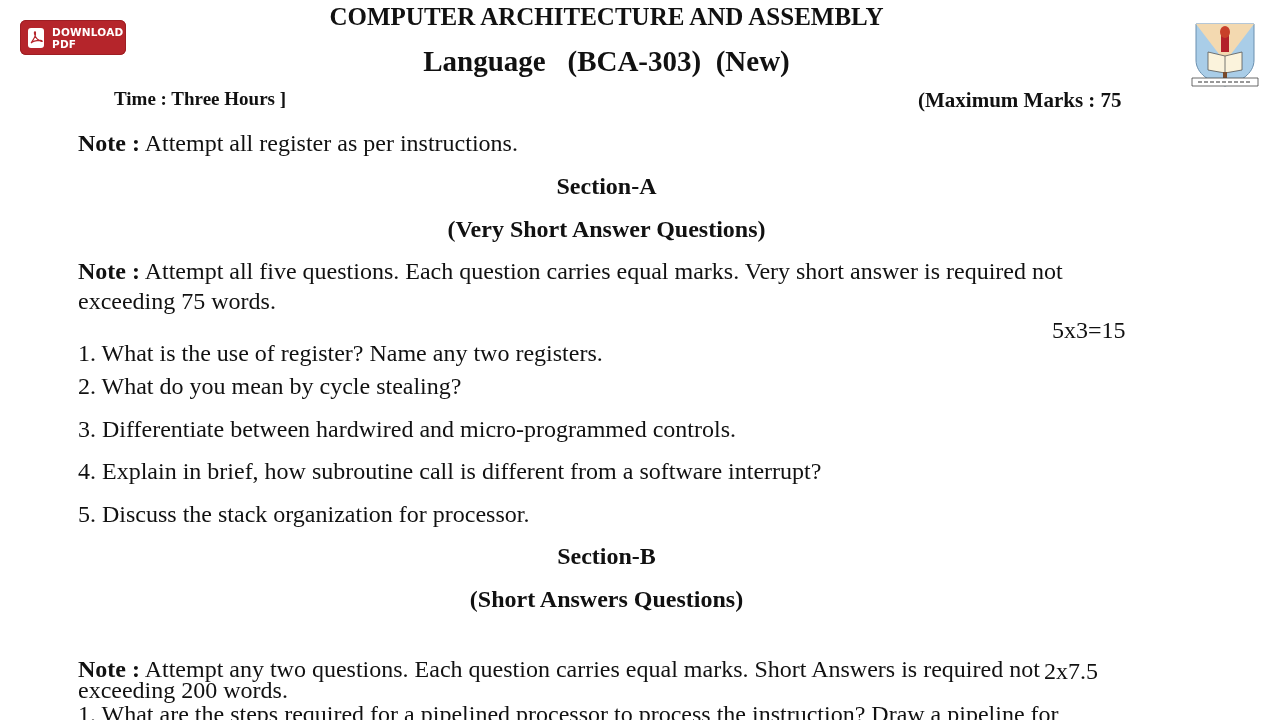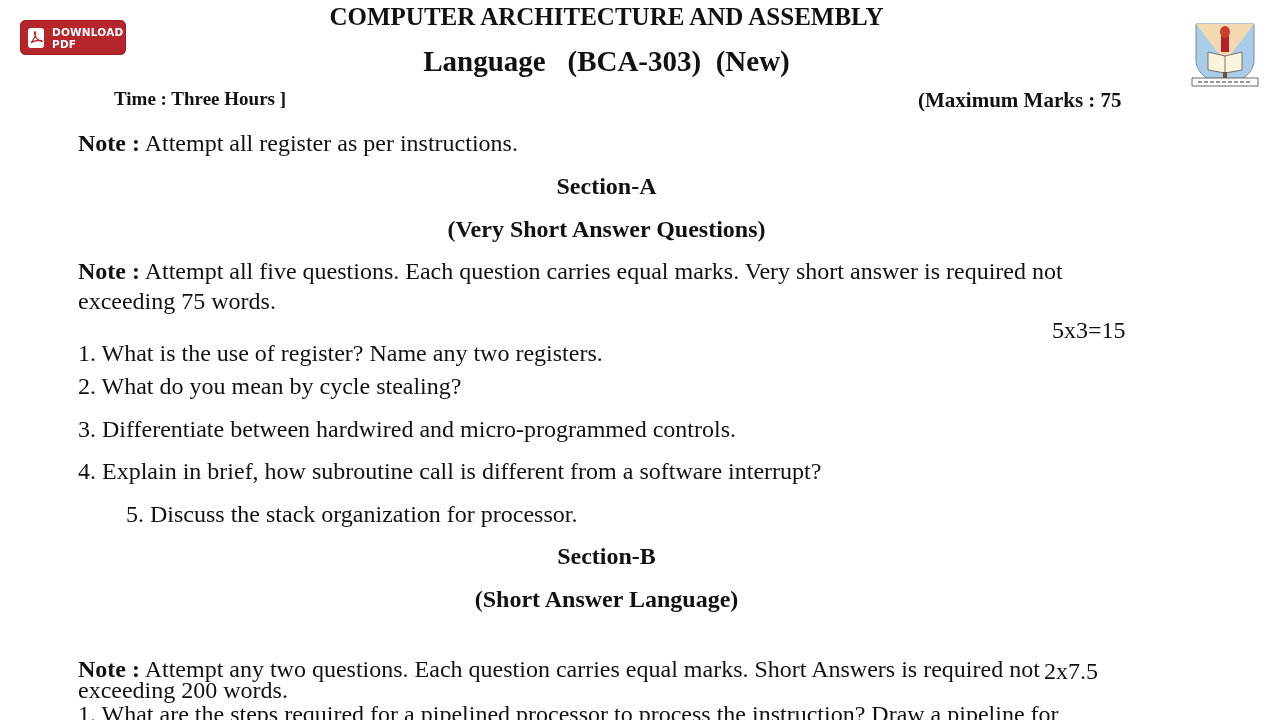--- a/index.html
+++ b/index.html
@@ -81,24 +81,24 @@
 <div class="abs body-text" style="top:258px; left:78px;">
   <span class="note-label">Note :</span><span> Attempt all five questions. Each question carries equal marks. Very short answer is required not</span>
 </div>
 <div class="abs body-text" style="top:288px; left:78px;">exceeding 75 words.</div>
 <div class="right-val" style="top:288px; left:1052px;margin-top:29px;">5x3=15</div>
 
 <div class="abs body-text" style="top:340px; left:78px;">1. What is the use of register? Name any two registers.</div>
 <div class="abs body-text" style="top:373px; left:78px;text-align:right;">2. What do you mean by cycle stealing?</div>
 <div class="abs body-text" style="top:416px; left:78px;">3. Differentiate between hardwired and micro-programmed controls.</div>
 <div class="abs body-text" style="top:458px; left:78px;">4. Explain in brief, how subroutine call is different from a software interrupt?</div>
-<div class="abs body-text" style="top:501px; left:78px;margin-left:48px;">5. Discuss the stack organization for processor.</div>
+<div class="abs body-text" style="top:501px; left:78px;">5. Discuss the stack organization for processor.</div>
 
 <div class="abs center bold body-text" style="top:543px;text-align:center;">Section-B</div>
-<div class="abs center bold body-text" style="top:586px;">(Short Answer Language)</div>
+<div class="abs center bold body-text" style="top:586px;">(Short Answers Questions)</div>
 
 <div class="abs body-text" style="top:656px; left:78px;">
   <span class="note-label">Note :</span><span> Attempt any two questions. Each question carries equal marks. Short Answers is required not</span>
 </div>
 <div class="abs body-text" style="top:658px; left:78px;margin-top:19px;">exceeding 200 words.</div>
 <div class="right-val" style="top:658px; left:1044px;">2x7.5</div>
 
 <div class="abs body-text" style="top:701px; left:78px;">1. What are the steps required for a pipelined processor to process the instruction? Draw a pipeline for</div>
 
 </body></html>

